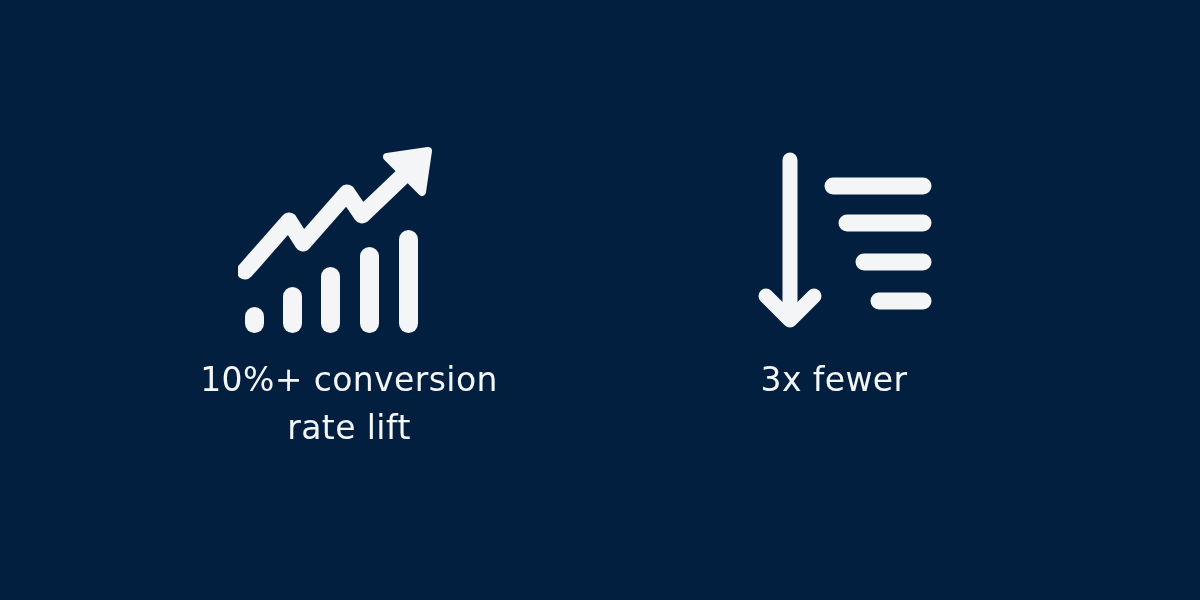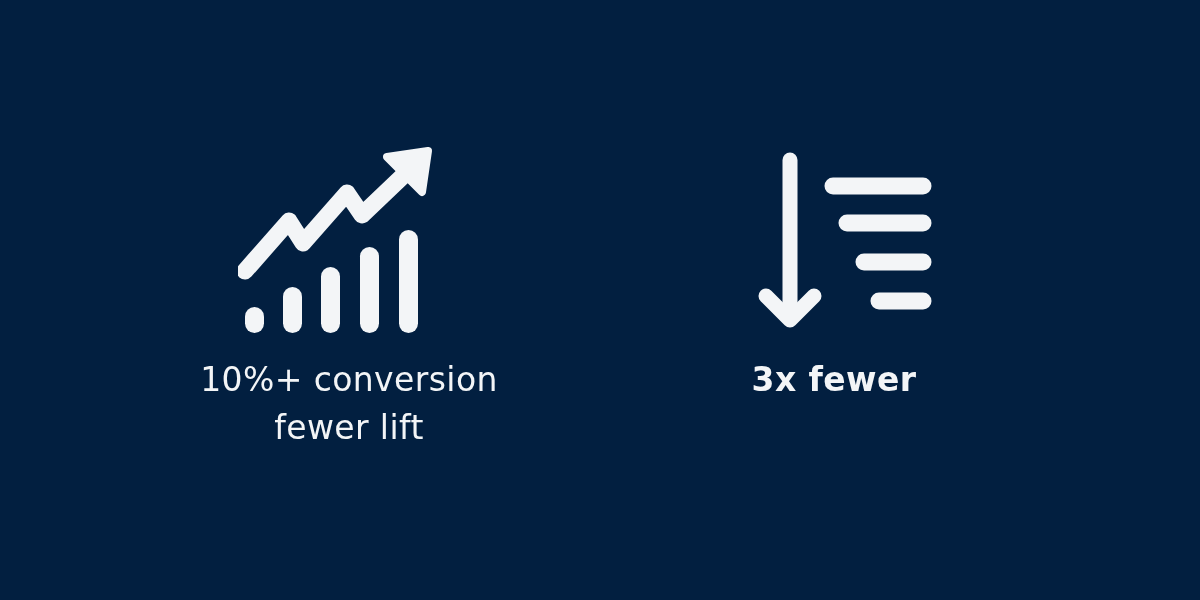--- a/index.html
+++ b/index.html
@@ -44,21 +44,21 @@
     width: 100%;
     text-align: center;
     font-size: 33px;
     font-weight: 400;
     letter-spacing: 0.4px;
     line-height: 48px;
     color: var(--fg);
     white-space: nowrap;
   }
   .stat-left  .caption { top: 211px; }
-  .stat-right .caption { top: 206px; font-weight: bold; }
+  .stat-right .caption { top: 206px; }
 </style>
 </head>
 <body>
 
 <div class="canvas">
 
   <div class="stat stat-left">
     <div class="icon-wrap">
       <svg viewBox="0 0 195 190" xmlns="http://www.w3.org/2000/svg" aria-hidden="true">
 
@@ -68,21 +68,21 @@
 
         <rect x="7" y="162" width="19" height="26" rx="9.5" fill="currentColor"></rect>
         <rect x="45" y="142" width="19" height="46" rx="9.5" fill="currentColor"></rect>
         <rect x="83" y="122" width="19" height="66" rx="9.5" fill="currentColor"></rect>
         <rect x="122" y="102" width="19" height="86" rx="9.5" fill="currentColor"></rect>
         <rect x="161" y="85" width="19" height="103" rx="9.5" fill="currentColor"></rect>
       </svg>
     </div>
     <div class="caption">
       <span>10%+ conversion</span><br>
-      <span>fewer lift</span>
+      <span>rate lift</span>
     </div>
   </div>
 
   <div class="stat stat-right">
     <div class="icon-wrap">
       <svg viewBox="0 0 185 185" xmlns="http://www.w3.org/2000/svg" aria-hidden="true">
 
         <path d="M35 10 L35 160" fill="none" stroke="currentColor" stroke-width="15" stroke-linecap="round"></path>
         <path d="M11 146 L35 170 L59 146" fill="none" stroke="currentColor" stroke-width="15" stroke-linecap="round" stroke-linejoin="round"></path>
 

